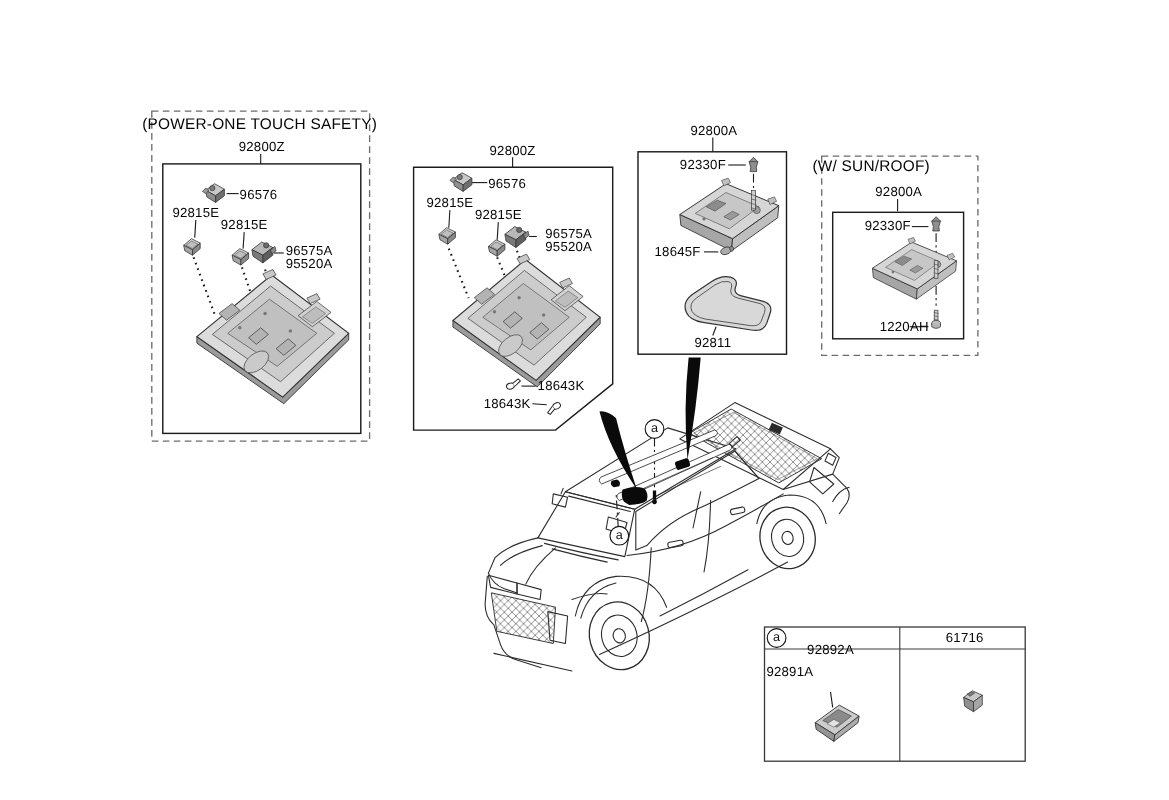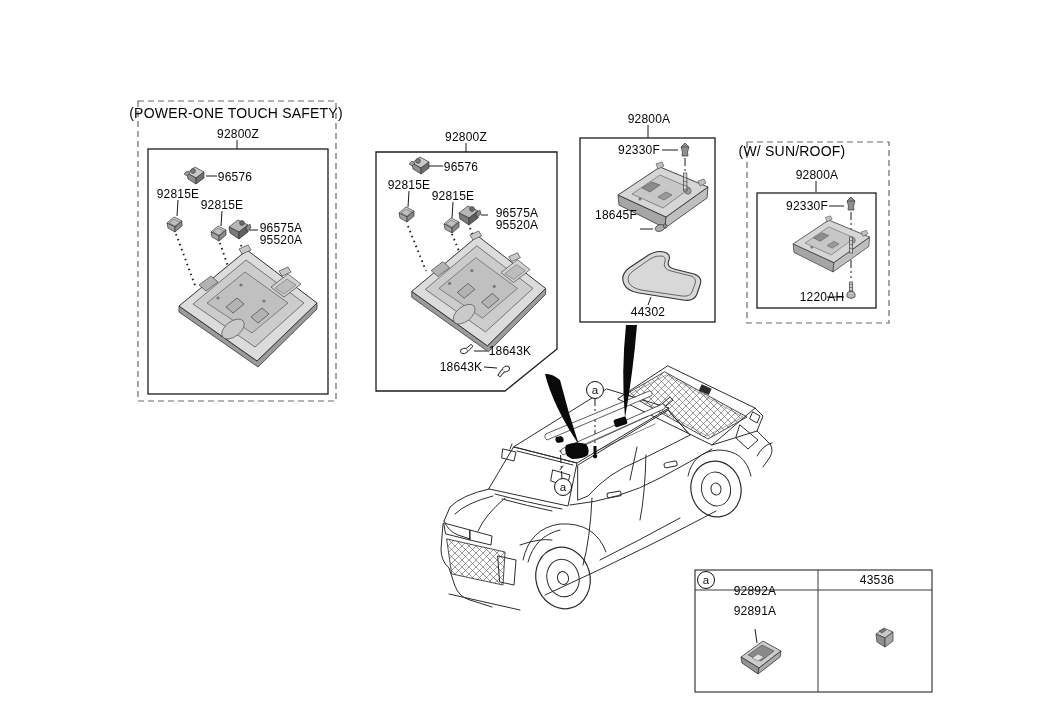--- a/index.html
+++ b/index.html
@@ -304,29 +304,29 @@
 <div class="lbl" style="left:461px;top:167px">96576</div>
 <div class="lbl" style="left:409px;top:185px">92815E</div>
 <div class="lbl" style="left:453px;top:196px">92815E</div>
 <div class="lbl" style="left:517px;top:213px">96575A</div>
 <div class="lbl" style="left:517px;top:225px">95520A</div>
 <div class="lbl" style="left:510px;top:351px">18643K</div>
 <div class="lbl" style="left:461px;top:367px">18643K</div>
 
 <div class="lbl" style="left:649px;top:119px">92800A</div>
 <div class="lbl" style="left:639px;top:150px">92330F</div>
-<div class="lbl" style="left:616px;top:215px">18645F</div>
-<div class="lbl" style="left:648px;top:312px">44302</div>
+<div class="lbl" style="left:616px;top:229px">18645F</div>
+<div class="lbl" style="left:648px;top:312px">92811</div>
 
 <div class="lbl cap" style="left:792px;top:151px">(W/ SUN/ROOF)</div>
 <div class="lbl" style="left:817px;top:175px">92800A</div>
 <div class="lbl" style="left:807px;top:206px">92330F</div>
 <div class="lbl" style="left:822px;top:297px">1220AH</div>
 
 <div class="callout" style="left:595px;top:390px">a</div>
 <div class="callout" style="left:563px;top:487px">a</div>
 
 <div class="callout" style="left:706px;top:580px">a</div>
-<div class="lbl" style="left:877px;top:580px">43536</div>
-<div class="lbl" style="left:755px;top:611px">92891A</div>
+<div class="lbl" style="left:877px;top:580px">61716</div>
+<div class="lbl" style="left:718px;top:611px">92891A</div>
 <div class="lbl" style="left:755px;top:591px">92892A</div>
 
 </div>
 
 </body></html>

